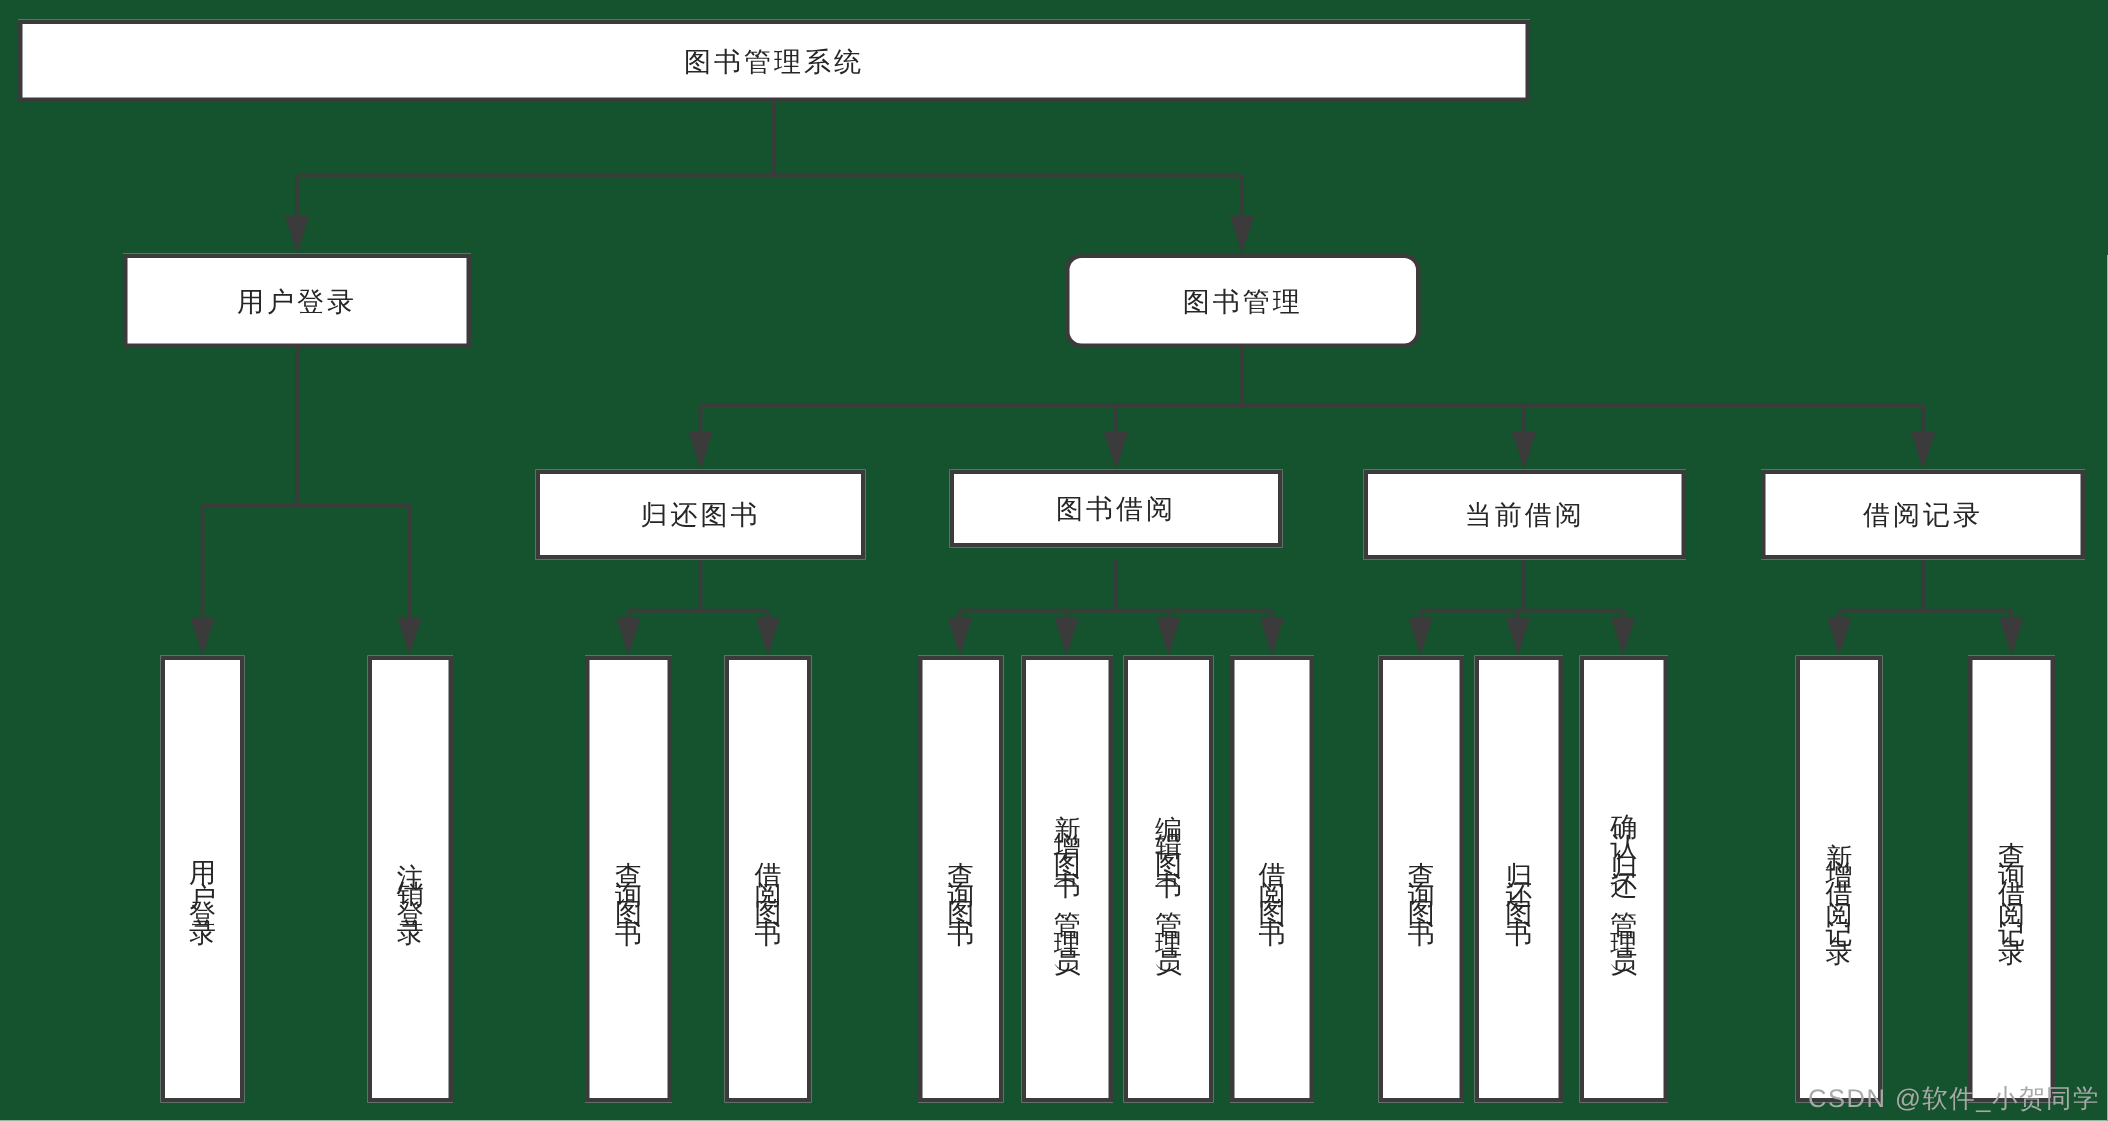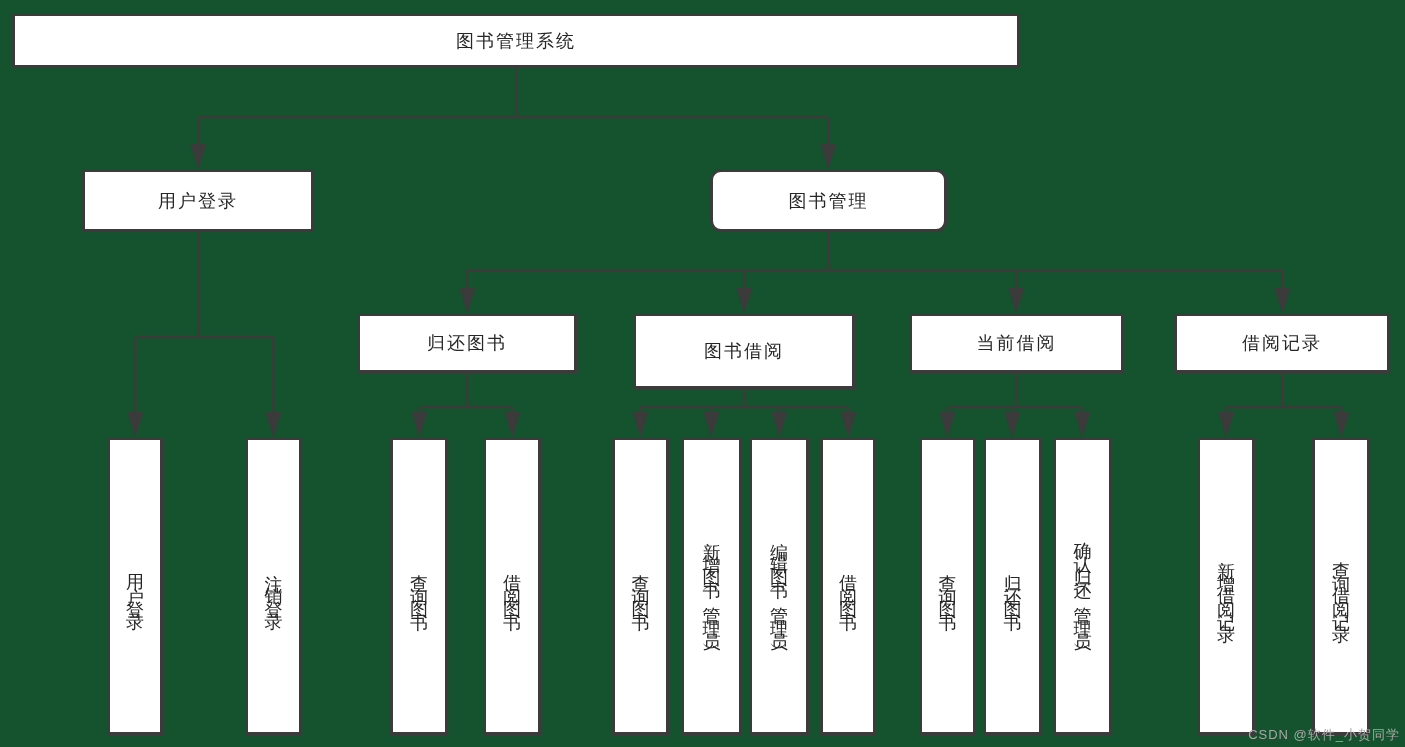--- a/index.html
+++ b/index.html
@@ -42,21 +42,21 @@
     text-orientation: mixed;
     letter-spacing: 13px;
     white-space: normal;
     line-height: 1;
   }
   
   .n-root            { left: 12px;   top: 13px;  width: 1008px; height: 55px; }
   .n-user-login      { left: 82px;   top: 169px; width: 232px;  height: 63px; }
   .n-book-mgmt       { left: 710px;  top: 169px; width: 237px;  height: 63px; border-radius: 11px; }
   .n-new-rec         { left: 357px;  top: 313px; width: 220px;  height: 60px; }
-  .n-book-borrow     { left: 633px;  top: 313px; width: 222px;  height: 76px; }
+  .n-book-borrow     { left: 633px;  top: 313px; width: 222px;  height: 52px; }
   .n-current-borrow  { left: 909px;  top: 313px; width: 215px;  height: 60px; }
   .n-borrow-records  { left: 1174px; top: 313px; width: 216px;  height: 60px; }
 
   .l-login           { left: 107px;  top: 437px; width: 56px; height: 298px; }
   .l-logout          { left: 245px;  top: 437px; width: 57px; height: 298px; }
   .l-rec-query       { left: 390px;  top: 437px; width: 58px; height: 298px; }
   .l-rec-borrow      { left: 483px;  top: 437px; width: 58px; height: 298px; }
   .l-bb-query        { left: 612px;  top: 437px; width: 57px; height: 298px; }
   .l-bb-add          { left: 681px;  top: 437px; width: 61px; height: 298px; }
   .l-bb-edit         { left: 749px;  top: 437px; width: 60px; height: 298px; }
@@ -65,21 +65,21 @@
   .l-cb-return       { left: 983px;  top: 437px; width: 59px; height: 298px; }
   .l-cb-confirm      { left: 1053px; top: 437px; width: 59px; height: 298px; }
   .l-br-add          { left: 1197px; top: 437px; width: 58px; height: 298px; }
   .l-br-query        { left: 1312px; top: 437px; width: 58px; height: 298px; }
 
   .watermark {
     position: absolute;
     right: 5px;
     bottom: 3px;
     color: #a8a8a8;
-    font-size: 13px;
+    font-size: 17px;
     letter-spacing: 1px;
     z-index: 5;
   }
 </style>
 </head>
 <body>
 
 <div class="canvas">
 
   <svg class="connectors" viewBox="0 0 1405 747" xmlns="http://www.w3.org/2000/svg">

